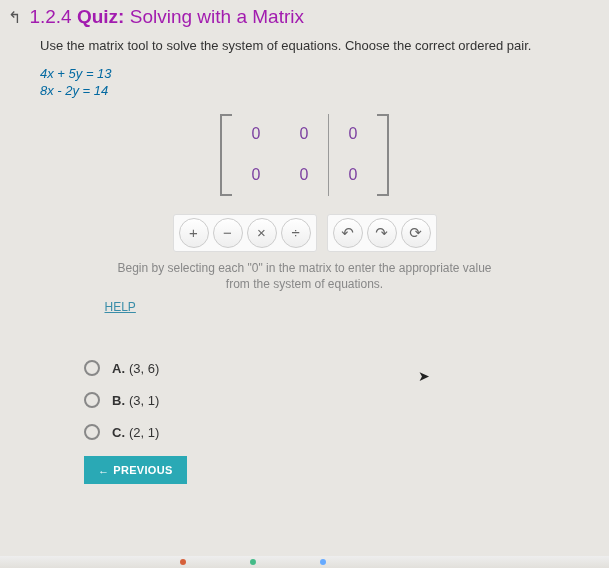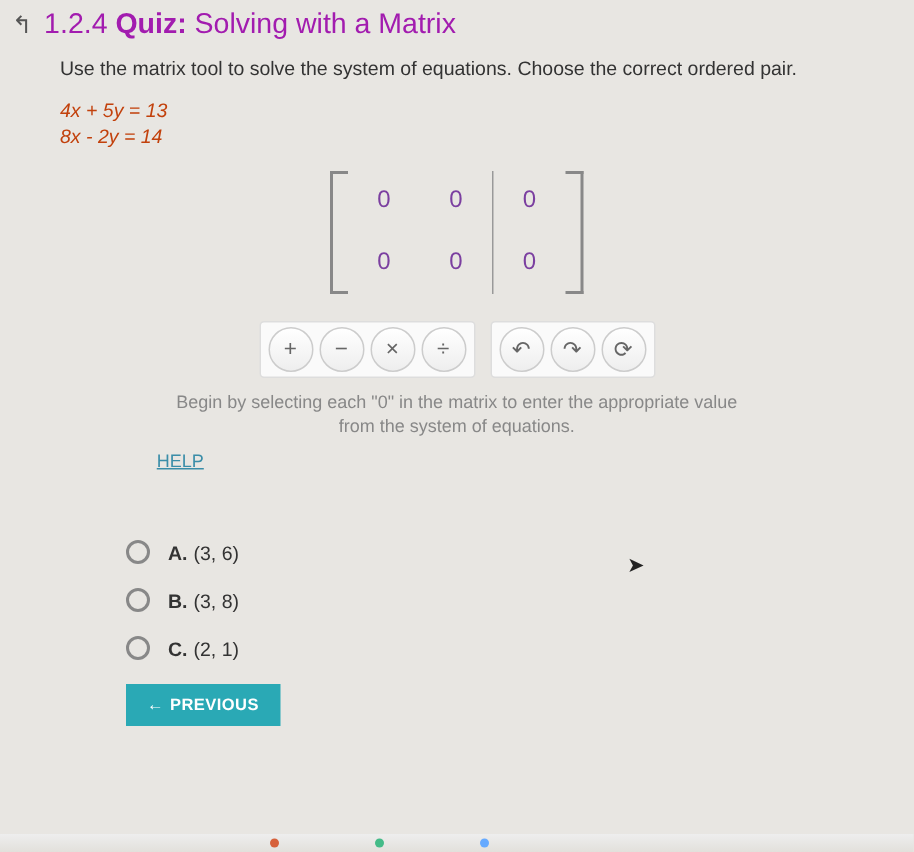--- a/index.html
+++ b/index.html
@@ -5,21 +5,21 @@
 *{box-sizing:border-box;margin:0;padding:0}
 body{font-family:Arial,Helvetica,sans-serif;background:#e8e6e2;width:609px;height:568px;overflow:hidden;color:#4a4a4a;font-size:13px}
 .header{padding:6px 8px 4px 8px;display:flex;align-items:center;gap:8px}
 .back-arrow{font-size:16px;color:#555}
 .header-title{color:#a21caf;font-size:19px}
 .header-title .num{font-weight:400}
 .header-title .quiz{font-weight:700}
 .header-title .desc{font-weight:400}
 .content{padding:4px 40px 8px 40px}
 .question{color:#333;line-height:1.5;margin-bottom:10px}
-.equations{font-style:italic;color:#c2410c;margin-bottom:16px}
+.equations{font-style:italic;color:#0369a1;margin-bottom:16px}
 .equations .eq{margin-bottom:2px}
 .tool{width:400px;margin:0 auto 6px auto}
 .matrix-box{display:flex;justify-content:center;align-items:stretch;margin:10px 0 18px 0;position:relative;height:82px}
 .lbracket,.rbracket{width:12px;position:relative}
 .lbracket{border-top:2px solid #888;border-left:2px solid #888;border-bottom:2px solid #888}
 .rbracket{border-top:2px solid #888;border-right:2px solid #888;border-bottom:2px solid #888}
 .vbar{width:0;border-left:1px solid #999;margin:0 0}
 .mcol{display:flex;flex-direction:column;justify-content:space-around;align-items:center;width:48px}
 .mcell{color:#7b3fa0;font-size:16px;padding:4px 8px;cursor:pointer}
 .ops{display:flex;justify-content:center;gap:10px;margin-bottom:8px}
@@ -100,21 +100,21 @@
 
   <span class="cursor">➤</span>
 
   <div class="answers">
     <div class="ans">
       <div class="radio"></div>
       <span class="ans-label"><span class="let">A.</span><span>(3, 6)</span></span>
     </div>
     <div class="ans">
       <div class="radio"></div>
-      <span class="ans-label"><span class="let">B.</span><span>(3, 8)</span></span>
+      <span class="ans-label"><span class="let">B.</span><span>(3, 1)</span></span>
     </div>
     <div class="ans">
       <div class="radio"></div>
       <span class="ans-label"><span class="let">C.</span><span>(2, 1)</span></span>
     </div>
   </div>
 
   <button class="prevbtn">
     <span>←</span>
     <span>PREVIOUS</span>

